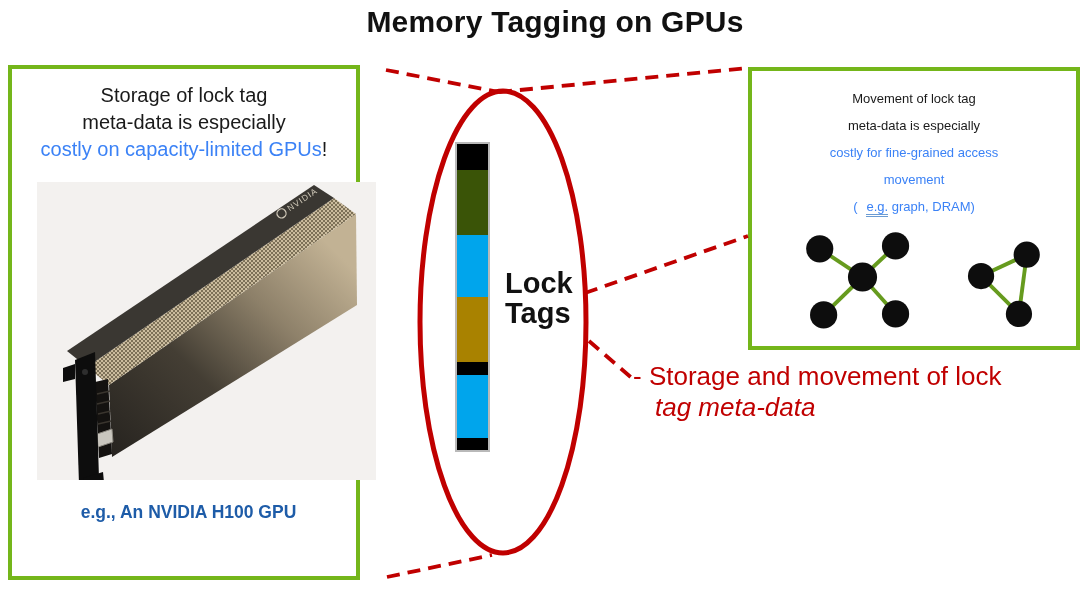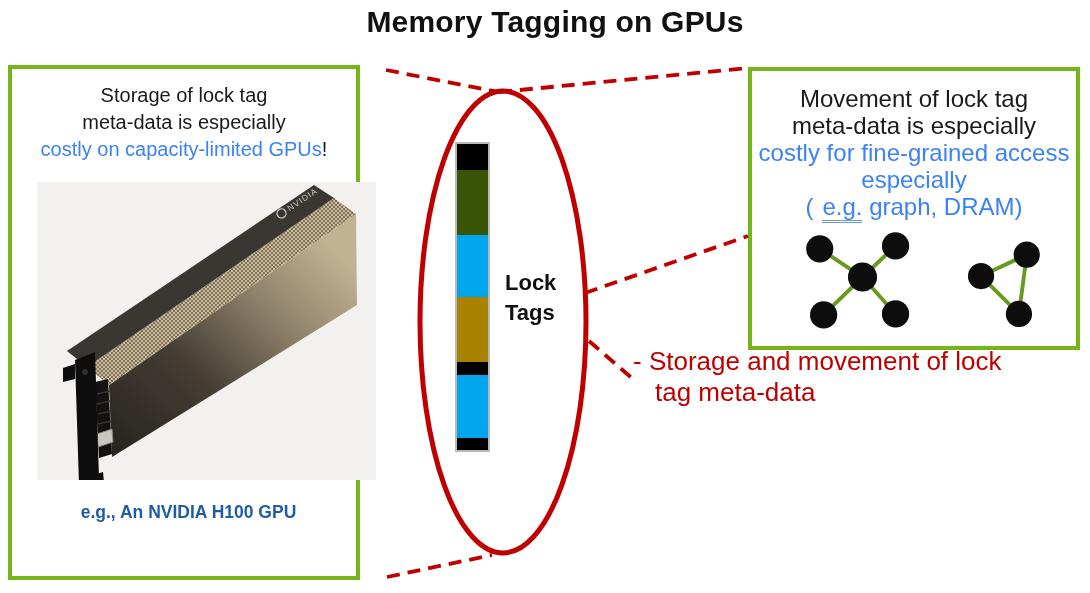--- a/index.html
+++ b/index.html
@@ -16,54 +16,54 @@
   }
   .panel {
     position:absolute; border:4px solid #74B61A; background:#ffffff;
   }
   .panel-left { left:8px; top:65px; width:352px; height:515px; }
   .panel-right { left:748px; top:67px; width:332px; height:283px; }
   .panel-heading {
     text-align:center; font-size:20px; line-height:27px; padding-top:13px;
     color:#1a1a1a;
   }
-  .panel-right .panel-heading { font-size:24px; line-height:27px; padding-top:14px; }
+  .panel-right .panel-heading { font-size:13px; line-height:27px; padding-top:14px; }
   .red-text { color:#3b82f6; }
   .black-text { color:#1a1a1a; }
   .photo {
     position:absolute; left:25px; top:113px; width:339px; height:298px;
     background:#F3F1EF;
   }
   .photo svg { display:block; width:100%; height:100%; }
   .gpu-caption {
     position:absolute; left:0; right:0; top:430px; text-align:center;
     color:#1E5CA8; font-weight:bold; font-size:17.5px; line-height:27px;padding-left:9px;
   }
   .lock-bar {
     position:absolute; left:455px; top:142px; width:35px;
     border:2px solid #B9B9B9; background:#fff;
   }
   .lock-bar div { width:100%; }
   .lock-label {
     position:absolute; left:505px; top:268px;
-    font-size:22px; font-weight:bold; line-height:30px; color:#111;
+    font-size:29px; font-weight:bold; line-height:30px; color:#111;
   }
   .overlay-svg {
     position:absolute; left:0; top:0; width:1090px; height:593px;
     pointer-events:none;
   }
   .graphs-svg { position:absolute; left:0; top:0; width:100%; height:100%; pointer-events:none; }
   .eg-underline {
     border-bottom:3px double #6B9BD2; padding-bottom:0px;margin-left:9px;
   }
   .annotation {
-    position:absolute; left:633px; top:346px;
+    position:absolute; left:633px; top:361px;
     color:#C00000; font-size:26px; line-height:31px;
   }
-  .annotation .line2 { padding-left:22px; }
+  .annotation .line2 { padding-left:22px;font-style:italic; }
 </style>
 </head>
 <body>
 
 <div class="slide-title">Memory Tagging on GPUs</div>
 
 <div class="panel panel-left">
   <div class="panel-heading">
     <span>Storage of lock tag</span><br>
     <span>meta-data is especially</span><br>
@@ -116,21 +116,21 @@
   <div class="gpu-caption">
     <span>e.g., An NVIDIA H100 GPU</span><br>
   </div>
 </div>
 
 <div class="panel panel-right">
   <div class="panel-heading">
     <span>Movement of lock tag</span><br>
     <span>meta-data is especially</span><br>
     <span class="red-text">costly for fine-grained access</span><br>
-    <span class="red-text">especially</span><br>
+    <span class="red-text">movement</span><br>
     <span class="red-text"><span>(</span><span class="eg-underline">e.g.</span><span> graph, DRAM)</span></span>
   </div>
 
   <svg class="graphs-svg" viewBox="0 0 332 283">
 
     <g stroke="#669B1E" stroke-width="4">
       <line x1="113" y1="212" x2="69" y2="183"></line>
       <line x1="113" y1="212" x2="147" y2="180"></line>
       <line x1="113" y1="212" x2="73" y2="251"></line>
       <line x1="113" y1="212" x2="147" y2="250"></line>

